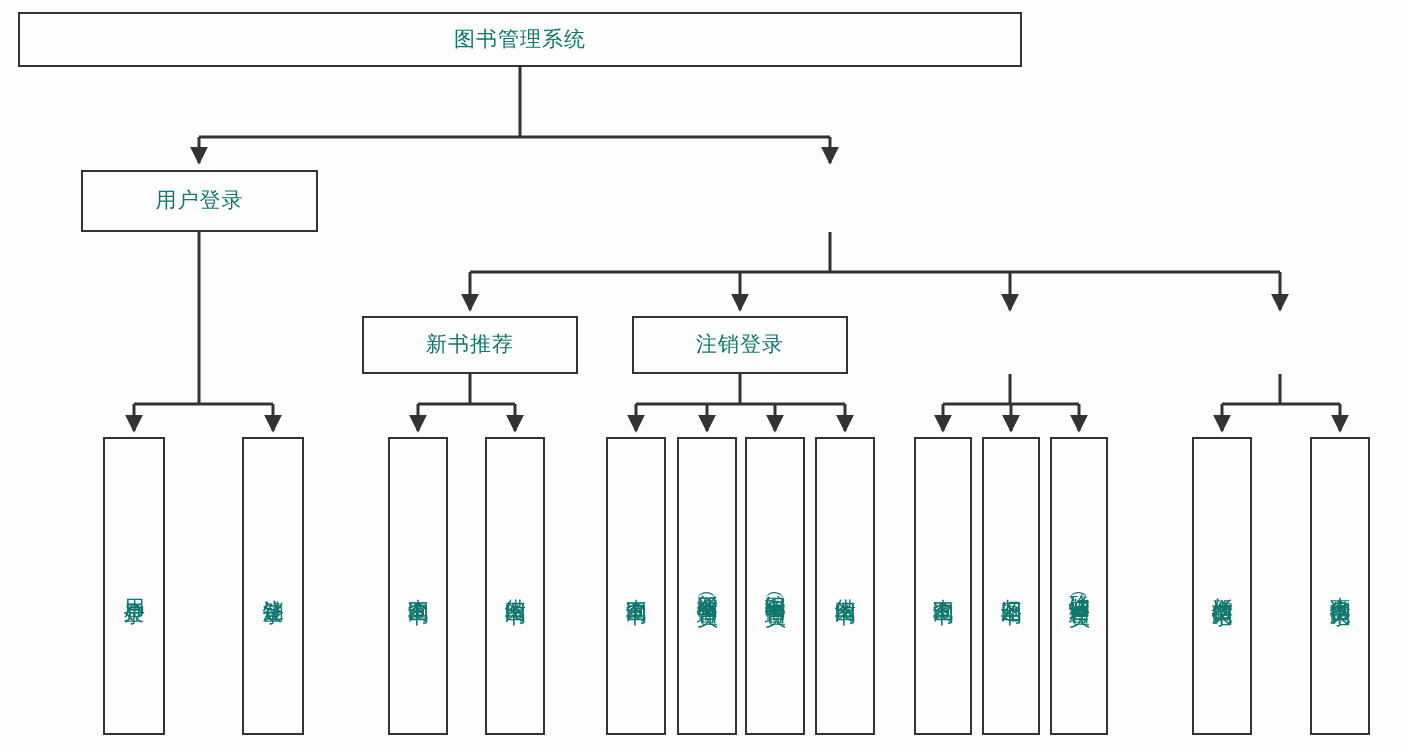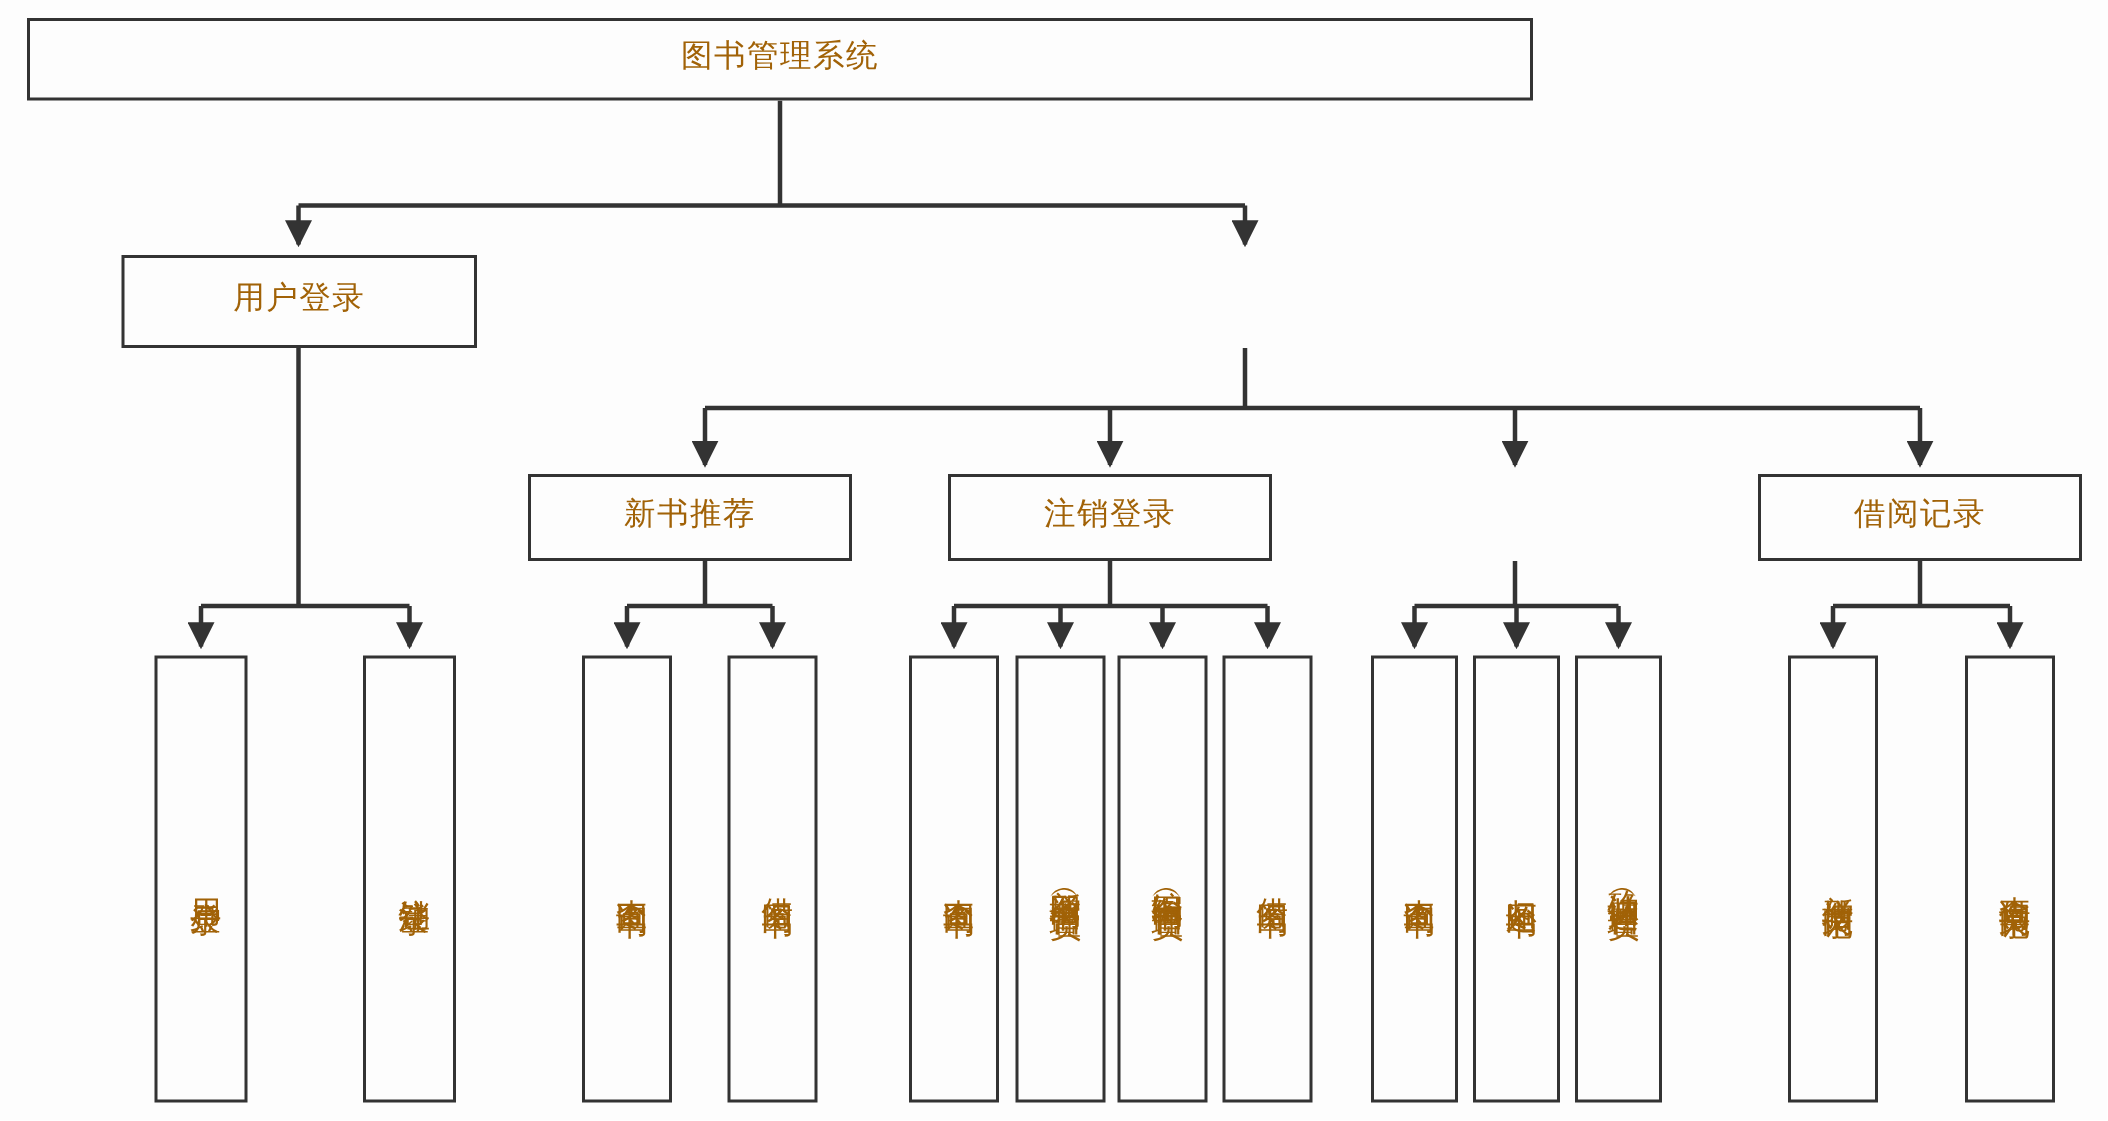--- a/index.html
+++ b/index.html
@@ -25,22 +25,21 @@
     pointer-events: none;
   }
   .node {
     position: absolute;
     box-sizing: border-box;
     border: 2.5px solid #333333;
     background: #fdfdfd;
     display: flex;
     align-items: center;
     justify-content: center;
-    color: #a16207;
-    font-family: Liberation Mono, monospace;
+    color: #0f766e;
   }
   .node.horizontal {
     font-size: 21px;
     line-height: 1.2;
     letter-spacing: 1px;
   }
   .node.vertical {
     writing-mode: vertical-rl;
     text-orientation: upright;
     font-size: 21px;
@@ -123,28 +122,25 @@
   </svg>
 
   <div class="node horizontal" style="left: 18px; top: 12px; width: 1004px; height: 55px;">
     <span class="label">图书管理系统</span>
   </div>
 
   <div class="node horizontal" style="left: 81px; top: 170px; width: 237px; height: 62px;">
     <span class="label">用户登录</span>
   </div>
 
-  <div class="node horizontal" style="left: 352px; top: 316px; width: 216px; height: 58px;">
+  <div class="node horizontal" style="left: 362px; top: 316px; width: 216px; height: 58px;">
     <span class="label">新书推荐</span>
   </div>
   <div class="node horizontal" style="left: 632px; top: 316px; width: 216px; height: 58px;">
     <span class="label">注销登录</span>
-  </div>
-  <div class="node horizontal" style="left: 1172px; top: 316px; width: 216px; height: 58px;">
-    <span class="label">借阅记录</span>
   </div>
 
   <div class="node vertical" style="left: 103px; top: 437px; width: 62px; height: 298px;">
     <span class="label">用户登录</span>
   </div>
   <div class="node vertical" style="left: 242px; top: 437px; width: 62px; height: 298px;">
     <span class="label">注销登录</span>
   </div>
   <div class="node vertical" style="left: 388px; top: 437px; width: 60px; height: 298px;">
     <span class="label">查询图书</span>

